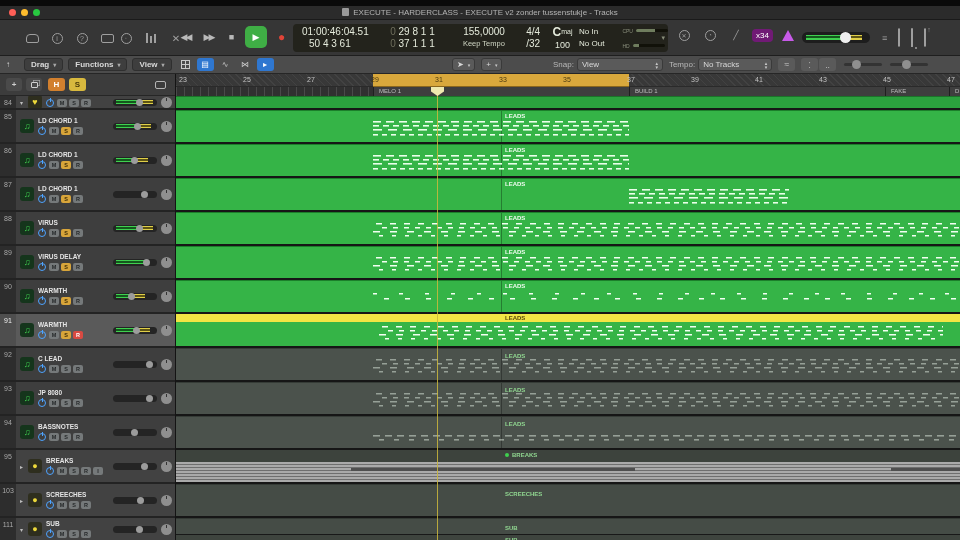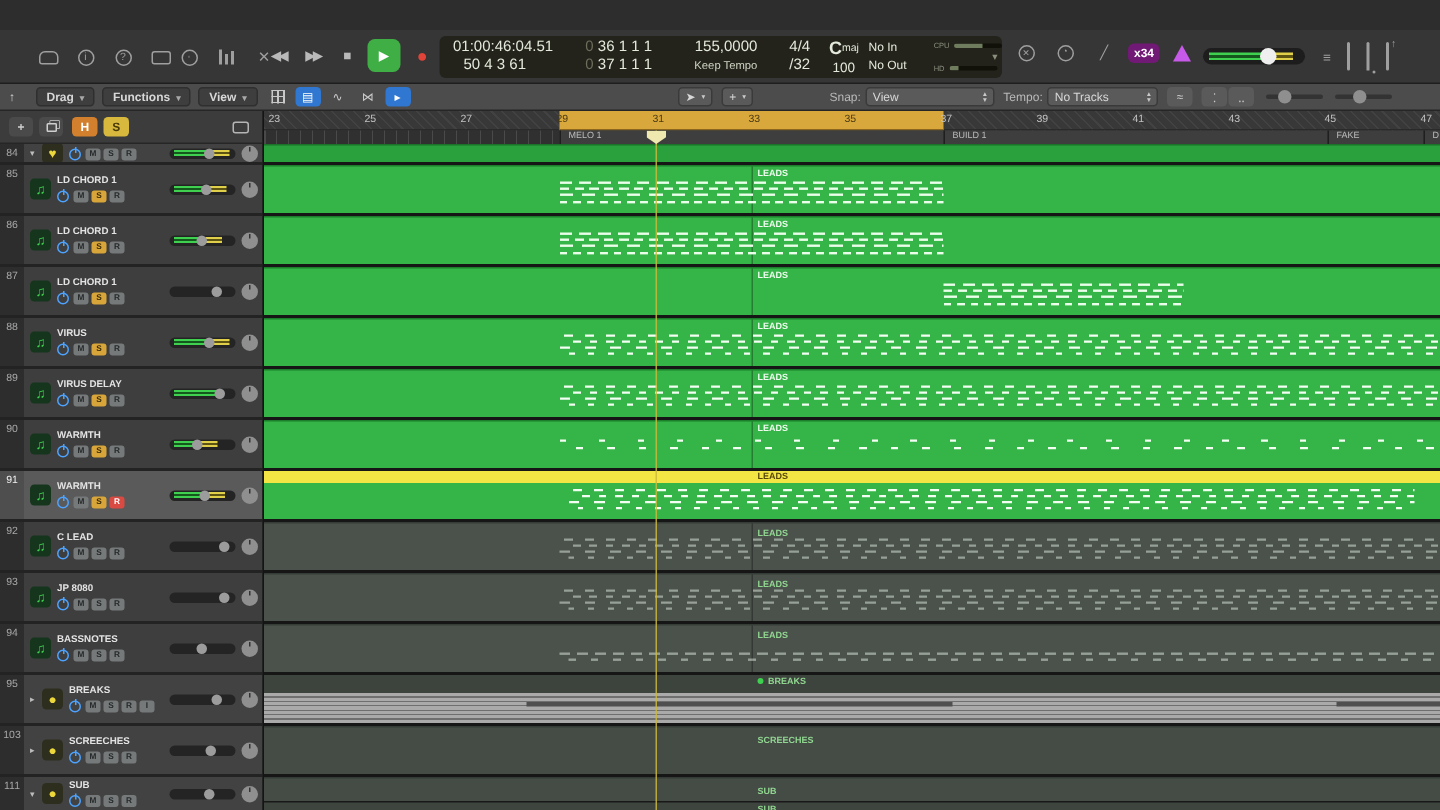--- a/index.html
+++ b/index.html
@@ -41,21 +41,21 @@
   .lcd .c-key b{font-size:12px;font-weight:bold;}
   .lcd .c-key .suf{font-size:7px;vertical-align:2px;}
   .lcd .c-io{width:50px;font-size:8px;line-height:12px;}
   .lcd .c-meter{width:52px;font-size:5px;color:#8a8f7c;justify-content:center;gap:3px;}
   .mrow{display:flex;align-items:center;gap:3px;}
   .mbar{width:32px;height:3px;background:#111109;border-radius:2px;position:relative;overflow:hidden;}
   .mbar i{position:absolute;left:0;top:0;bottom:0;background:#6f7d5e;display:block;}
   .lcd-chev{position:absolute;right:3px;top:10px;color:#8a8f7c;font-size:7px;}
 
   .cb-right{position:absolute;left:676px;top:8px;display:flex;align-items:center;gap:10px;color:#9f9f9f;}
-  .pbadge{position:absolute;left:752px;top:9px;background:#701a75;color:#fff;font-size:8px;font-weight:bold;padding:2px 4px;border-radius:4px;}
+  .pbadge{position:absolute;left:752px;top:9px;background:#701a75;color:#fff;font-size:8px;font-weight:normal;padding:2px 4px;border-radius:4px;}
   .ptri{position:absolute;left:782px;top:10px;width:0;height:0;border-left:6px solid transparent;border-right:6px solid transparent;border-bottom:11px solid #c75ae8;}
   .mastervol{position:absolute;left:802px;top:12px;width:68px;height:11px;background:#1d1d1d;border-radius:6px;}
   .mv-g{position:absolute;left:4px;top:3px;width:38px;height:5px;background:linear-gradient(#3fd04f 0 1.5px,#14581d 1.5px 3.5px,#3fd04f 3.5px 5px);}
   .mv-y{position:absolute;left:46px;top:3px;width:14px;height:5px;background:linear-gradient(#e0cf48 0 1.5px,#5d5414 1.5px 3.5px,#e0cf48 3.5px 5px);}
   .mv-k{position:absolute;left:38px;top:0px;width:11px;height:11px;border-radius:50%;background:#efefef;}
   .cb-far{position:absolute;left:882px;top:9px;display:flex;gap:11px;align-items:center;color:#9f9f9f;}
   .bell{width:9px;height:9px;border:1px solid #9f9f9f;border-radius:5px 5px 1px 1px;position:relative;}
   .bell:after{content:"";position:absolute;left:3px;bottom:-3px;width:2px;height:2px;background:#9f9f9f;border-radius:50%;}
   .sharebox{width:10px;height:9px;border:1px solid #9f9f9f;border-radius:2px;position:relative;}
   .sharebox:after{content:"↑";position:absolute;left:2px;top:-3px;font-size:7px;color:#9f9f9f;}
@@ -178,20 +178,26 @@
   
   .playhead{position:absolute;left:261px;top:13px;width:1px;bottom:0;background:rgba(205,185,60,0.85);z-index:5;}
   .ph-tri{position:absolute;left:255px;top:13px;width:13px;height:9px;background:#efe9b0;z-index:6;
     clip-path:polygon(0 0,100% 0,100% 50%,50% 100%,0 50%);}
 </style>
 </head>
 <body>
 
 <div id="stage">
 
+  <div class="titlebar">
+    <span class="tl r"></span>
+    <span class="tl y"></span>
+    <span class="tl g"></span>
+    <div class="wtitle"><span class="doc-ic"></span><span>EXECUTE - HARDERCLASS - EXECUTE v2 zonder tussenstukje - Tracks</span></div>
+  </div>
 
   <div class="controlbar">
     <div class="cbg" style="left:24px;">
       <span class="cbtn">
           <span class="rect-ic" style="border-radius:4px 4px 2px 2px;"></span>
         </span>
       <span class="cbtn">
           <span class="circ">i</span>
         </span>
       <span class="cbtn">
@@ -222,21 +228,21 @@
       <span class="tp rec">●</span>
       <span class="tp cycle">⇄</span>
     </div>
 
     <div class="lcd">
       <div class="col c-time">
         <span>01:00:46:04.51</span>
         <span class="sub">50 4 3 61</span>
       </div>
       <div class="col c-pos">
-        <span><span class="dim">0</span> <span>36 1 1 1</span></span>
+        <span><span class="dim">0</span> <span>29 8 1 1</span></span>
         <span><span class="dim">0</span> <span>37 1 1 1</span></span>
       </div>
       <div class="col c-tempo">
         <span>155,0000</span>
         <span class="sub">Keep Tempo</span>
       </div>
       <div class="col c-sig">
         <span>4/4</span>
         <span>/32</span>
       </div>

